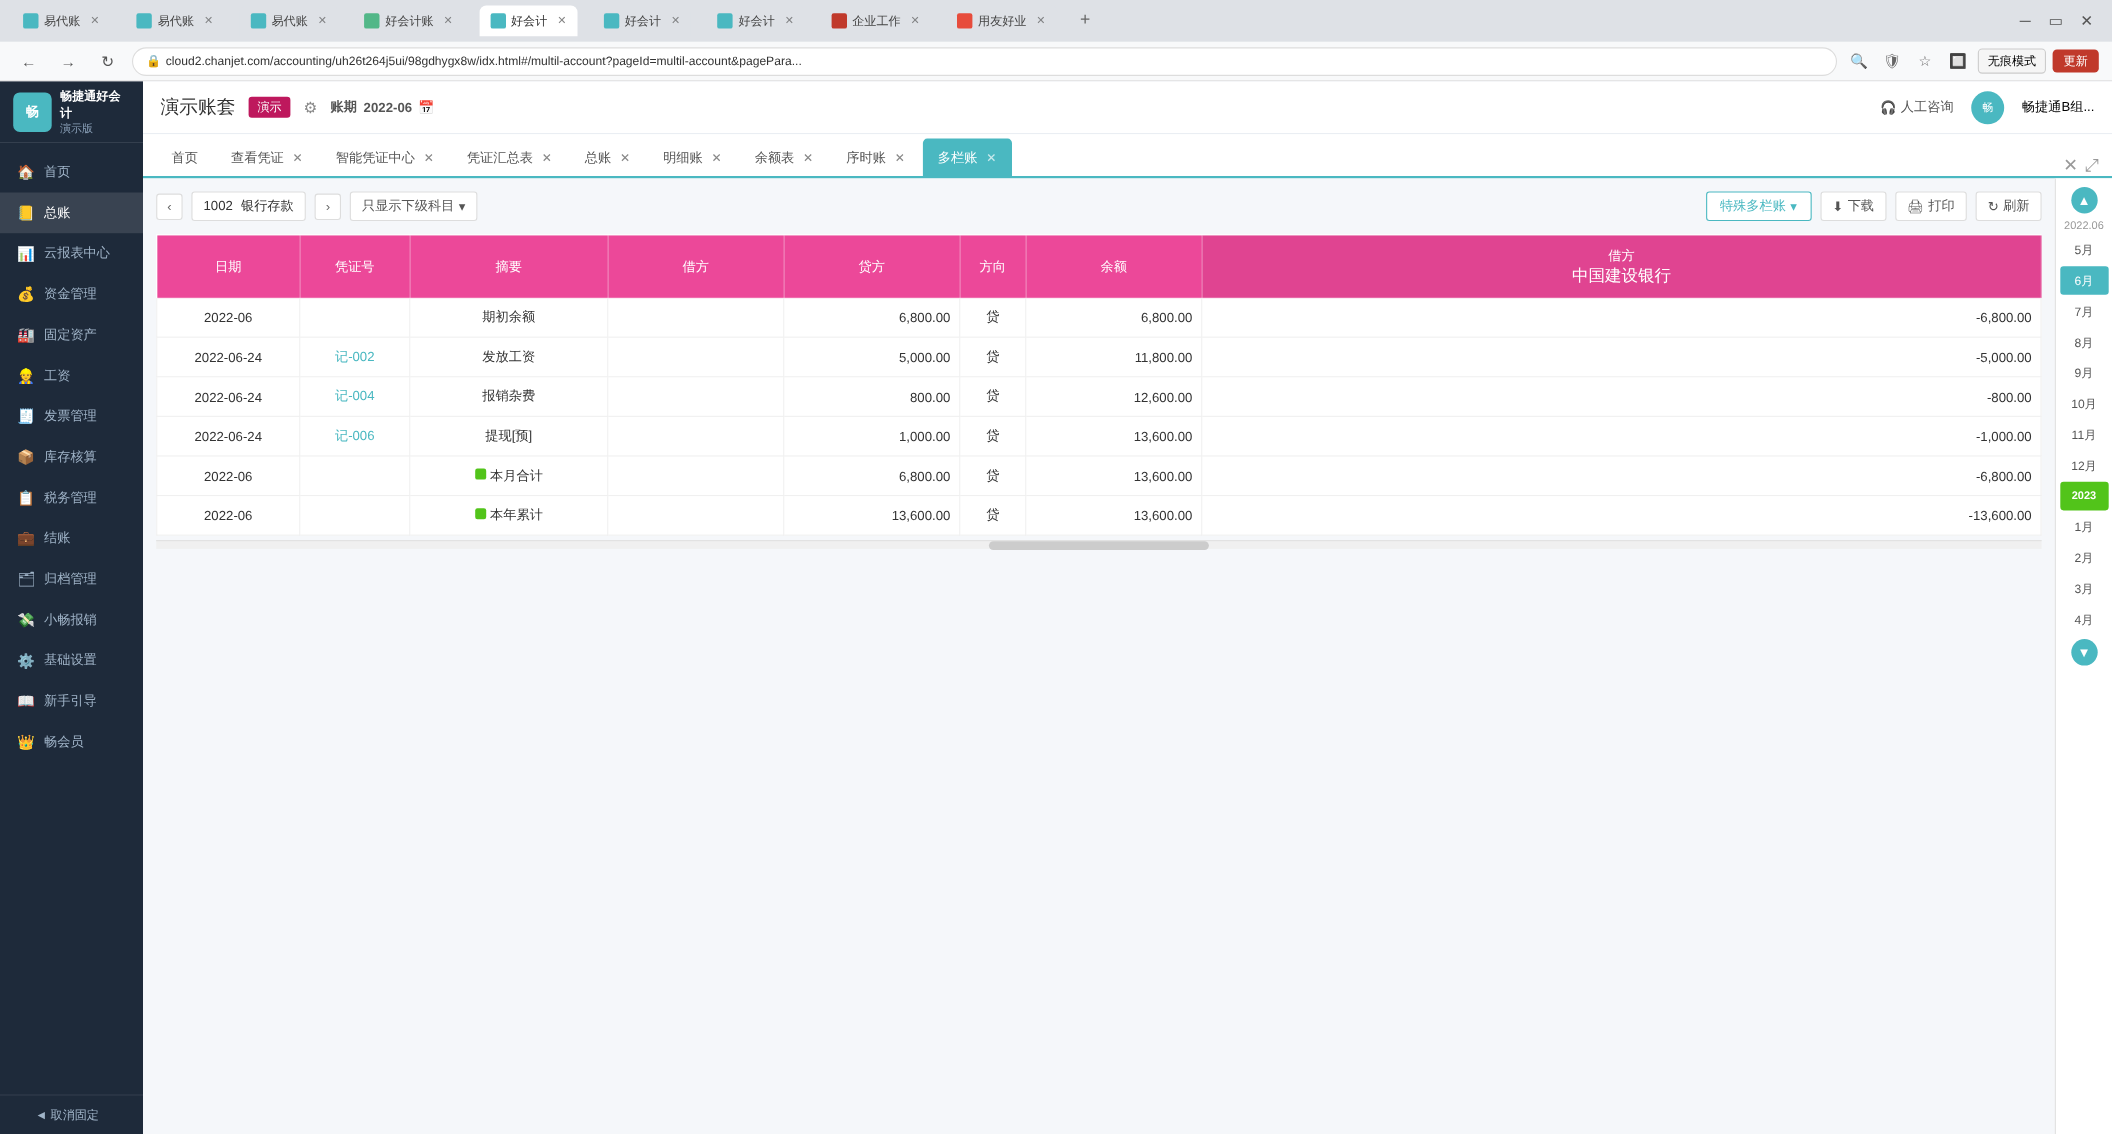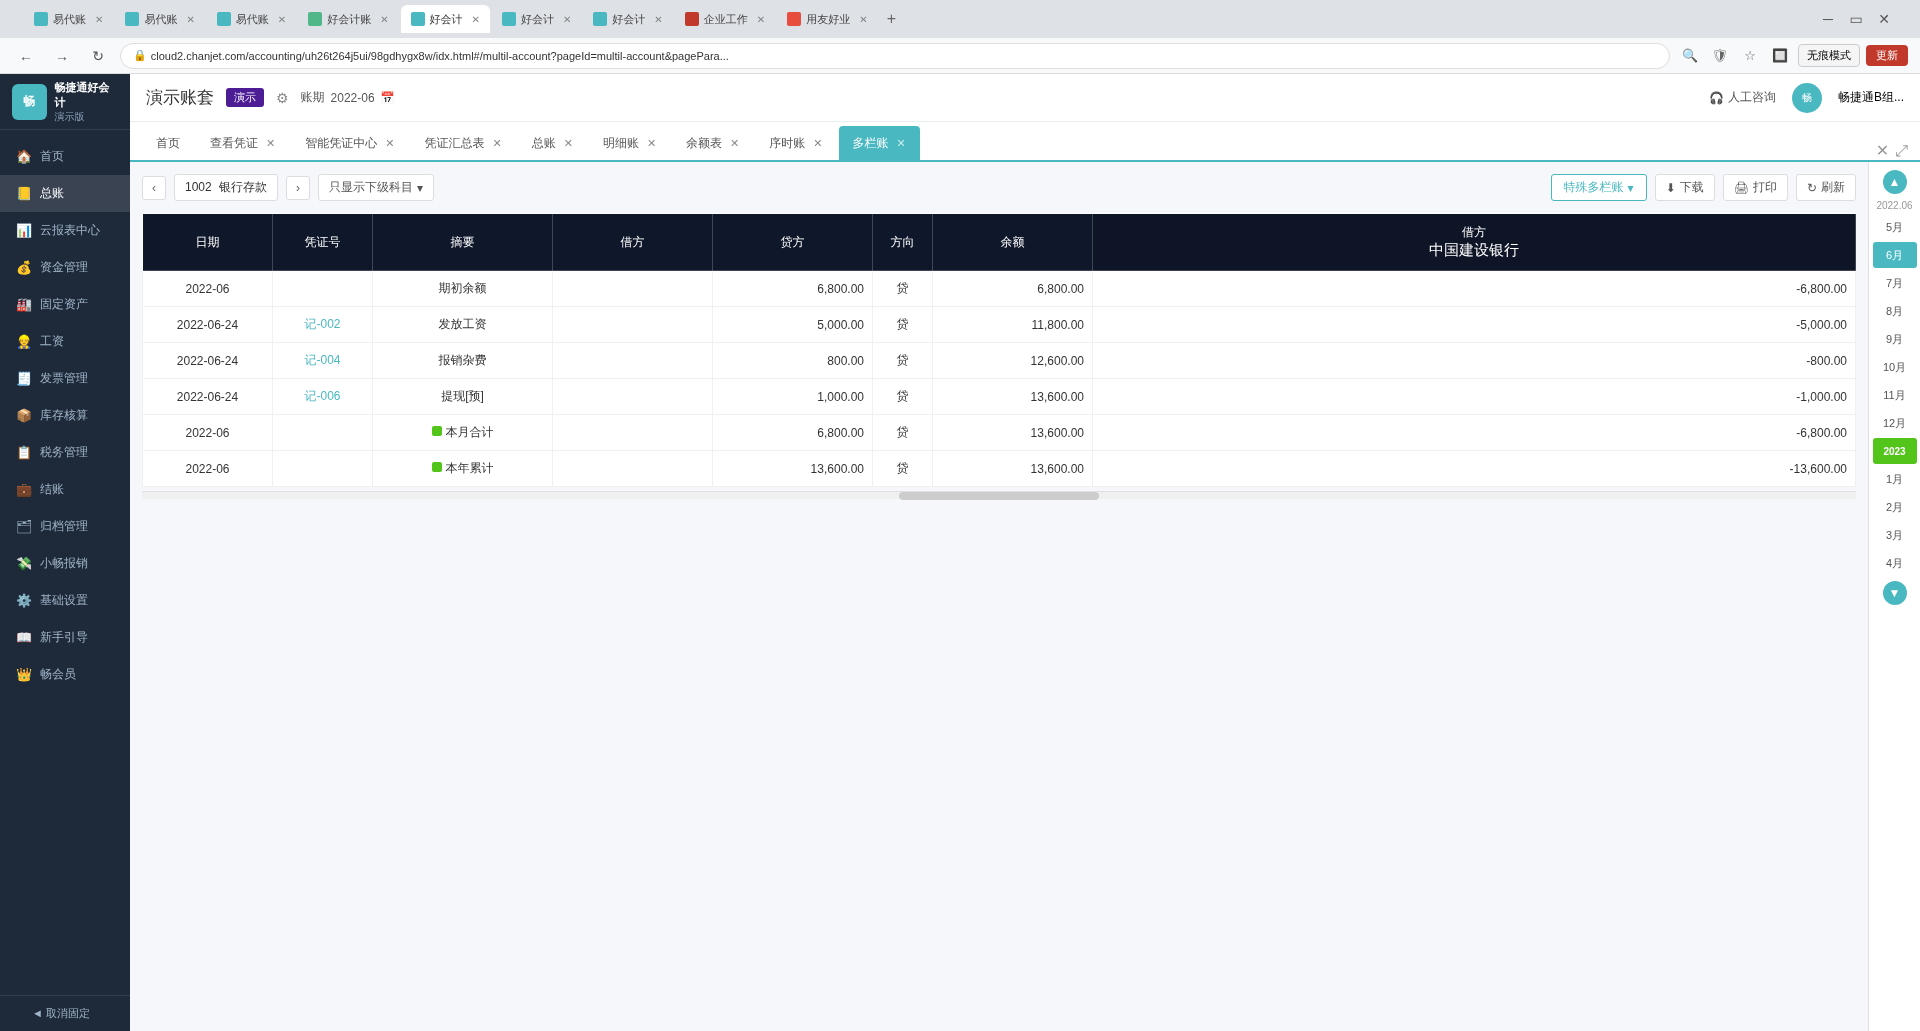--- a/index.html
+++ b/index.html
@@ -1,19 +1,19 @@
 <!DOCTYPE html>
 <html><head>
   <meta charset="utf-8">
   <style>
     * { margin: 0; padding: 0; box-sizing: border-box; }
     body { font-family: 'Microsoft YaHei', Arial, sans-serif; font-size: 12px; background: #f0f2f5; overflow: hidden; width: 1920px; height: 1031px; }
 
     
-    .browser-chrome { background: #dee1e6; height: 38px; display: flex; align-items: center; padding: 0 24px; gap: 2px; }
+    .browser-chrome { background: #dee1e6; height: 38px; display: flex; align-items: center; padding: 0 11px; gap: 14px; }
     .tab { display: flex; align-items: center; height: 28px; padding: 0 10px; border-radius: 6px 6px 0 0; font-size: 11px; gap: 5px; cursor: pointer; background: #dee1e6; color: #444; max-width: 140px; overflow: hidden; white-space: nowrap; }
     .tab.active { background: #fff; color: #333; }
     .tab .tab-icon { width: 14px; height: 14px; border-radius: 2px; flex-shrink: 0; }
     .tab .close-btn { margin-left: 4px; opacity: 0.6; font-size: 10px; }
     .tab-add { width: 24px; height: 24px; display: flex; align-items: center; justify-content: center; border-radius: 50%; cursor: pointer; font-size: 16px; color: #666; }
     .browser-controls { display: flex; align-items: center; gap: 4px; margin-left: auto; }
     .browser-ctrl-btn { width: 24px; height: 24px; display: flex; align-items: center; justify-content: center; font-size: 14px; cursor: pointer; color: #555; }
 
     
     .address-bar { background: #f8f9fa; height: 36px; display: flex; align-items: center; padding: 0 12px; gap: 8px; border-bottom: 1px solid #ddd; }
@@ -36,22 +36,22 @@
     .nav-item.active { background: rgba(255,255,255,0.12); color: #fff; }
     .nav-item .nav-icon { width: 16px; text-align: center; font-size: 13px; }
     .sidebar-footer { padding: 10px 16px; border-top: 1px solid rgba(255,255,255,0.1); }
     .unfix-btn { display: flex; align-items: center; gap: 6px; color: #a0b4c8; font-size: 11px; cursor: pointer; margin-left: 16px; }
 
     
     .main-content { flex: 1; display: flex; flex-direction: column; background: #f5f7fa; overflow: hidden; }
 
     
     .top-bar { height: 48px; background: #fff; display: flex; align-items: center; padding: 0 16px; gap: 12px; border-bottom: 1px solid #e8edf2; flex-shrink: 0; }
-    .demo-badge { background: #4c1d95; color: #fff; font-size: 11px; padding: 2px 8px; border-radius: 3px; }
-    .period-info { display: flex; align-items: center; gap: 6px; color: #555; font-size: 12px; }
+    .demo-badge { background: #be185d; color: #fff; font-size: 11px; padding: 2px 8px; border-radius: 3px; }
+    .period-info { display: flex; align-items: center; gap: 6px; color: #555; font-size: 12px; font-weight: bold; }
     .top-bar-right { margin-left: auto; display: flex; align-items: center; gap: 16px; }
     .ai-consult { display: flex; align-items: center; gap: 4px; color: #555; font-size: 12px; cursor: pointer; }
     .user-avatar { width: 30px; height: 30px; border-radius: 50%; background: #4ab8c1; display: flex; align-items: center; justify-content: center; color: #fff; font-size: 10px; }
 
     
     .page-tabs { height: 40px; background: #fff; display: flex; align-items: flex-end; padding: 0 12px; gap: 2px; border-bottom: 2px solid #4ab8c1; flex-shrink: 0; overflow-x: auto; }
     .page-tab { height: 34px; padding: 0 14px; display: flex; align-items: center; gap: 6px; font-size: 12px; cursor: pointer; color: #555; border-radius: 4px 4px 0 0; white-space: nowrap; }
     .page-tab.active { background: #4ab8c1; color: #fff; }
     .page-tab .tab-close { opacity: 0.7; font-size: 11px; margin-left: 2px; }
 
@@ -65,21 +65,21 @@
     .ledger-toolbar { display: flex; align-items: center; gap: 8px; margin-bottom: 12px; }
     .nav-arrow { width: 24px; height: 24px; border: 1px solid #ddd; border-radius: 3px; display: flex; align-items: center; justify-content: center; cursor: pointer; background: #fff; color: #666; font-size: 12px; }
     .account-label { background: #fff; border: 1px solid #ddd; border-radius: 3px; padding: 4px 10px; font-size: 12px; color: #333; }
     .sub-filter { background: #fff; border: 1px solid #ddd; border-radius: 3px; padding: 4px 10px; font-size: 12px; color: #555; cursor: pointer; display: flex; align-items: center; gap: 4px; }
     .toolbar-right { margin-left: auto; display: flex; align-items: center; gap: 8px; }
     .feature-btn { border: 1px solid #4ab8c1; color: #4ab8c1; background: #fff; border-radius: 3px; padding: 4px 12px; font-size: 12px; cursor: pointer; display: flex; align-items: center; gap: 4px; }
     .action-btn { color: #555; background: #fff; border: 1px solid #ddd; border-radius: 3px; padding: 4px 10px; font-size: 12px; cursor: pointer; display: flex; align-items: center; gap: 4px; }
 
     
     .ledger-table { width: 100%; border-collapse: collapse; background: #fff; border: 1px solid #e0e0e0; }
-    .ledger-table thead tr { background: #0f172a; color: #fff; }
+    .ledger-table thead tr { background: #ec4899; color: #fff; }
     .ledger-table thead th { padding: 10px 8px; font-size: 12px; font-weight: normal; text-align: center; border: 1px solid rgba(255,255,255,0.2); }
     .ledger-table tbody tr { border-bottom: 1px solid #f0f0f0; }
     .ledger-table tbody td { padding: 9px 8px; font-size: 12px; color: #333; text-align: center; border: 1px solid #f0f0f0; }
     .ledger-table tbody td.number { text-align: right; }
     .ledger-table tbody td.summary { text-align: center; }
     .voucher-link { color: #4ab8c1; cursor: pointer; text-decoration: none; }
     .green-dot { display: inline-block; width: 10px; height: 10px; background: #52c41a; border-radius: 2px; margin-right: 4px; }
 
     
     .calendar-panel { width: 52px; background: #fff; border-left: 1px solid #e0e0e0; display: flex; flex-direction: column; align-items: center; padding: 4px 0; overflow-y: auto; flex-shrink: 0; }

